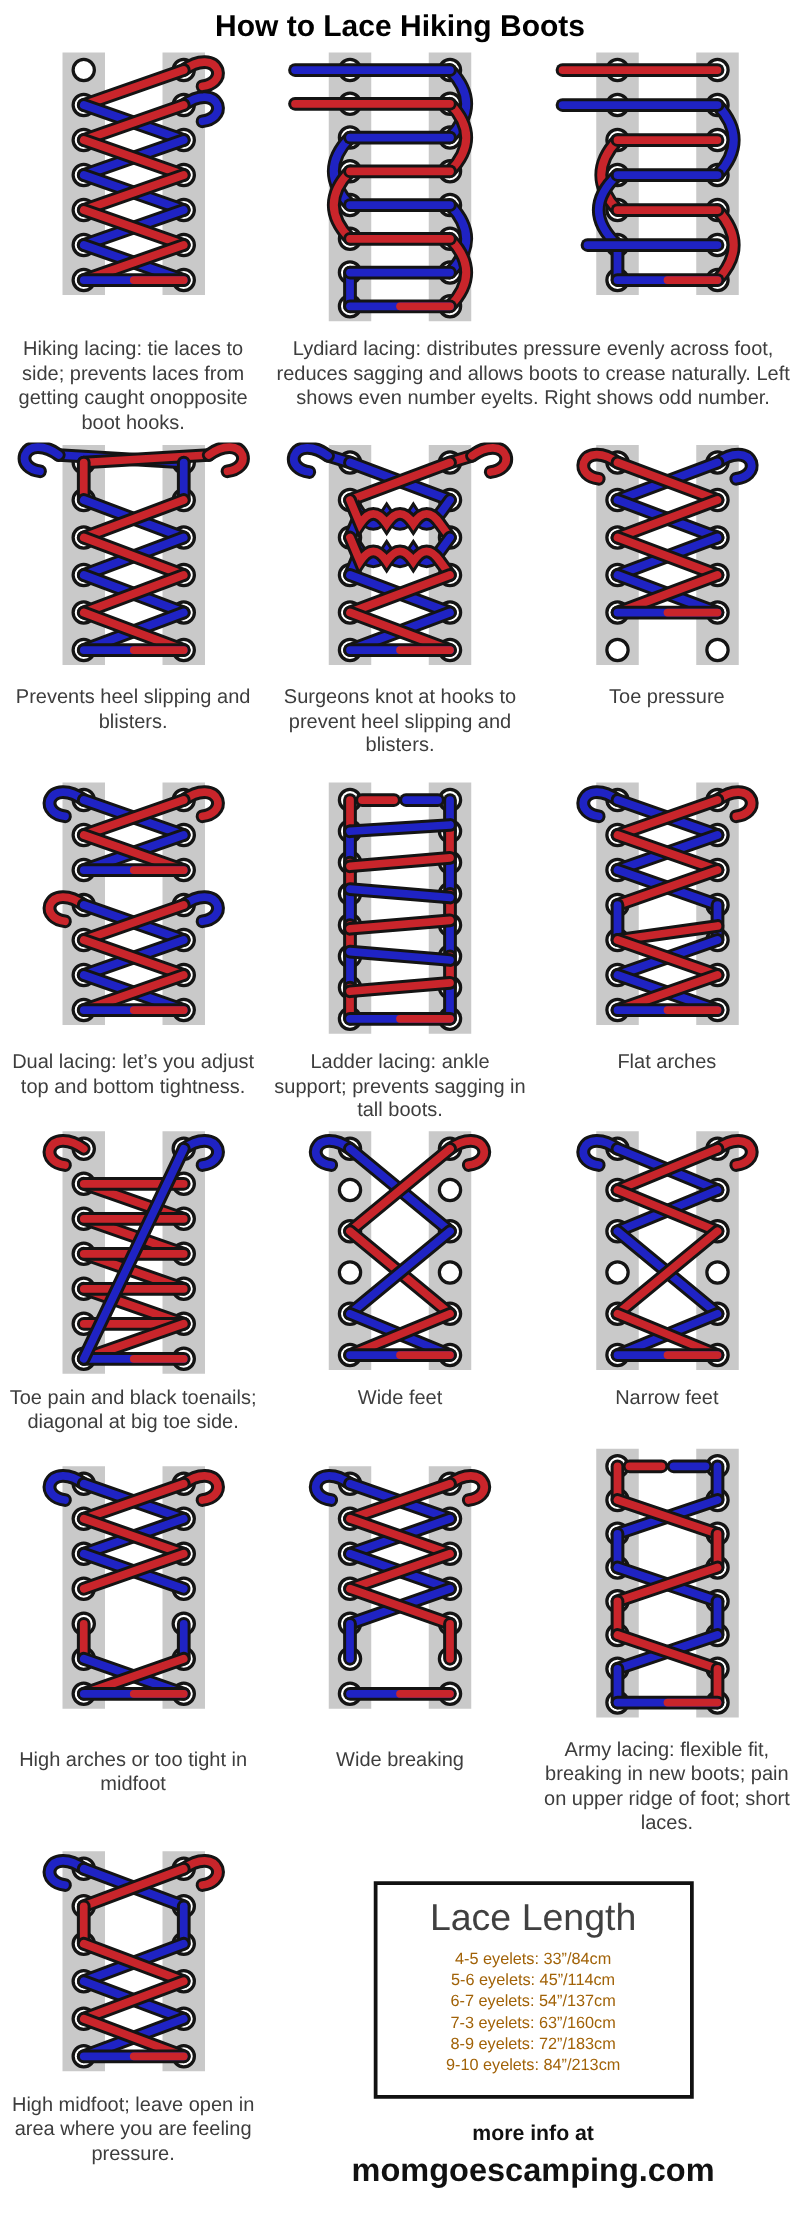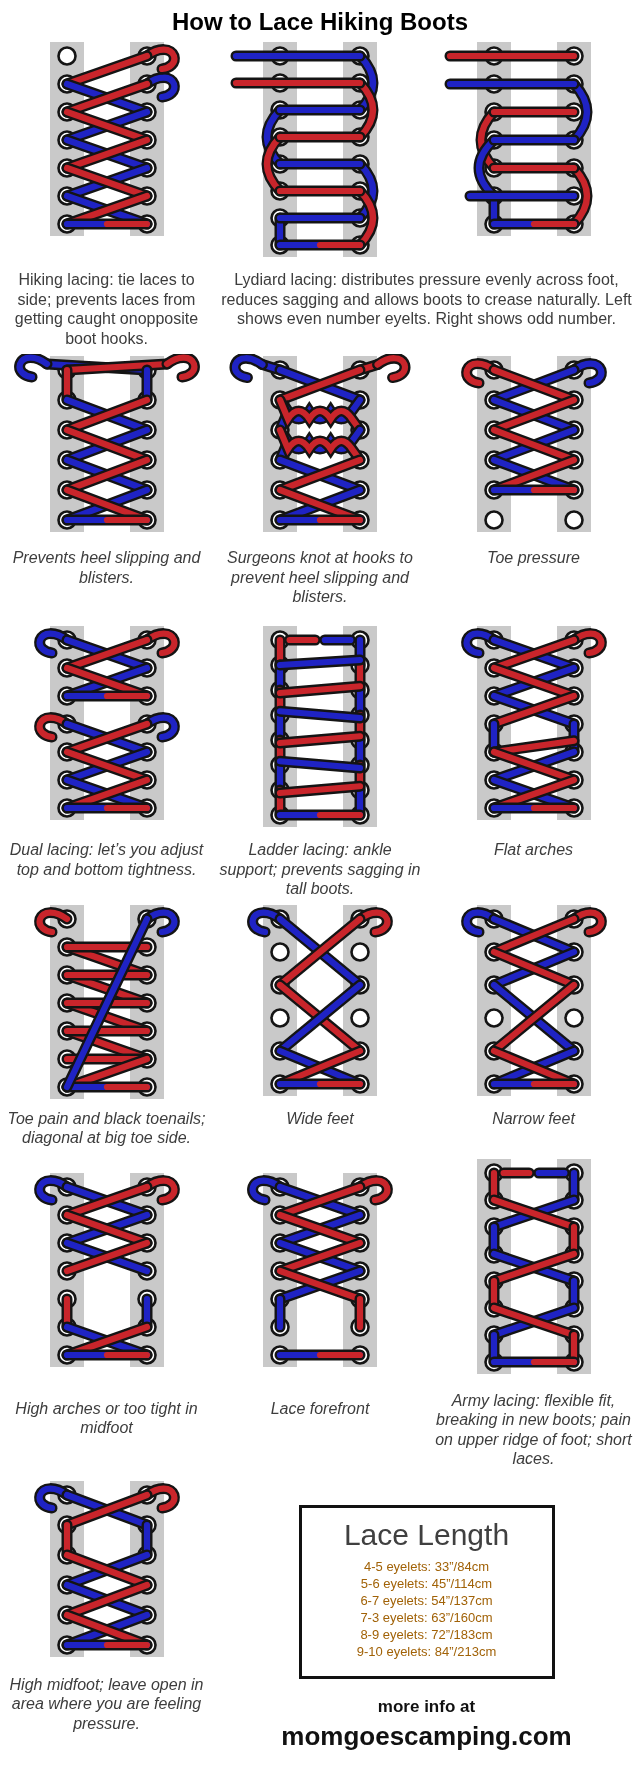--- a/index.html
+++ b/index.html
@@ -2,21 +2,21 @@
 <html><head>
 <meta charset="utf-8">
 <style>
   html,body{margin:0;padding:0;background:#fff;}
   .sheet{width:640px;height:1779px;background:#fff;overflow:hidden;
          font-family:"Liberation Sans", sans-serif;position:relative;}
   h1{margin:8px 0 4px;text-align:center;font-size:24px;font-weight:700;color:#000;}
   .row{display:grid;grid-template-columns:213px 214px 213px;margin-bottom:4px;}
   .row6{display:grid;grid-template-columns:213px 427px;}
   .dia-box{display:flex;justify-content:center;align-items:flex-start;height:var(--dh);}
-  .cell{display:flex;flex-direction:column;align-items:center;font-style:italic;}
+  .cell{display:flex;flex-direction:column;align-items:center;}
   .cap{margin-top:4px;font-size:16px;color:#3d3d3d;text-align:center;line-height:1.22;
        padding:0 6px;min-height:var(--ch,40px);}
   .cap.wide{padding:0 2px;}
   .raise{margin-top:-14px;}
   .boxcol{display:flex;flex-direction:column;align-items:center;padding-top:26px;}
   .lacebox{width:234px;border:3px solid #111;background:#fff;padding:10px 8px 16px;text-align:center;}
   .lacebox-title{font-size:30px;color:#404040;margin-bottom:6px;}
   .lacerow{font-size:13px;color:#a16207;line-height:1.32;}
   .footer{margin-top:18px;text-align:center;}
   .f1{font-size:17px;font-weight:700;color:#111;}
@@ -751,21 +751,21 @@
             <path d="M 55 100 L 135 128" fill="none" stroke="#c9252b" stroke-width="6.2" stroke-linecap="round"></path>
             <path d="M 55 128 L 55 156" fill="none" stroke="#141414" stroke-width="11" stroke-linecap="round"></path>
             <path d="M 55 128 L 55 156" fill="none" stroke="#1f23c4" stroke-width="6.2" stroke-linecap="round"></path>
             <path d="M 135 128 L 135 156" fill="none" stroke="#141414" stroke-width="11" stroke-linecap="round"></path>
             <path d="M 135 128 L 135 156" fill="none" stroke="#c9252b" stroke-width="6.2" stroke-linecap="round"></path>
             <path d="M 55 184 L 135 184" fill="none" stroke="#141414" stroke-width="11" stroke-linecap="round"></path>
             <path d="M 55 184 L 135 184" fill="none" stroke="#1f23c4" stroke-width="6.2" stroke-linecap="round"></path>
             <path d="M 95 184 L 135 184" fill="none" stroke="#c9252b" stroke-width="6.2" stroke-linecap="round"></path>
           </svg>
         </div>
-      <div class="cap" style="--ch:76px">Lace forefront</div>
+      <div class="cap" style="--ch:76px">Wide breaking</div>
     </div>
     <div class="cell raise">
       <div class="dia-box" style="--dh:230px">
           <svg class="dia" viewBox="0 0 190 219" width="190" height="219">
             <rect x="38" y="2" width="34" height="215" fill="#c9c9c9"></rect>
             <rect x="118" y="2" width="34" height="215" fill="#c9c9c9"></rect>
             <circle cx="55" cy="16" r="8.5" fill="#fff" stroke="#141414" stroke-width="2.6"></circle>
             <circle cx="135" cy="16" r="8.5" fill="#fff" stroke="#141414" stroke-width="2.6"></circle>
             <circle cx="55" cy="43" r="8.5" fill="#fff" stroke="#141414" stroke-width="2.6"></circle>
             <circle cx="135" cy="43" r="8.5" fill="#fff" stroke="#141414" stroke-width="2.6"></circle>

